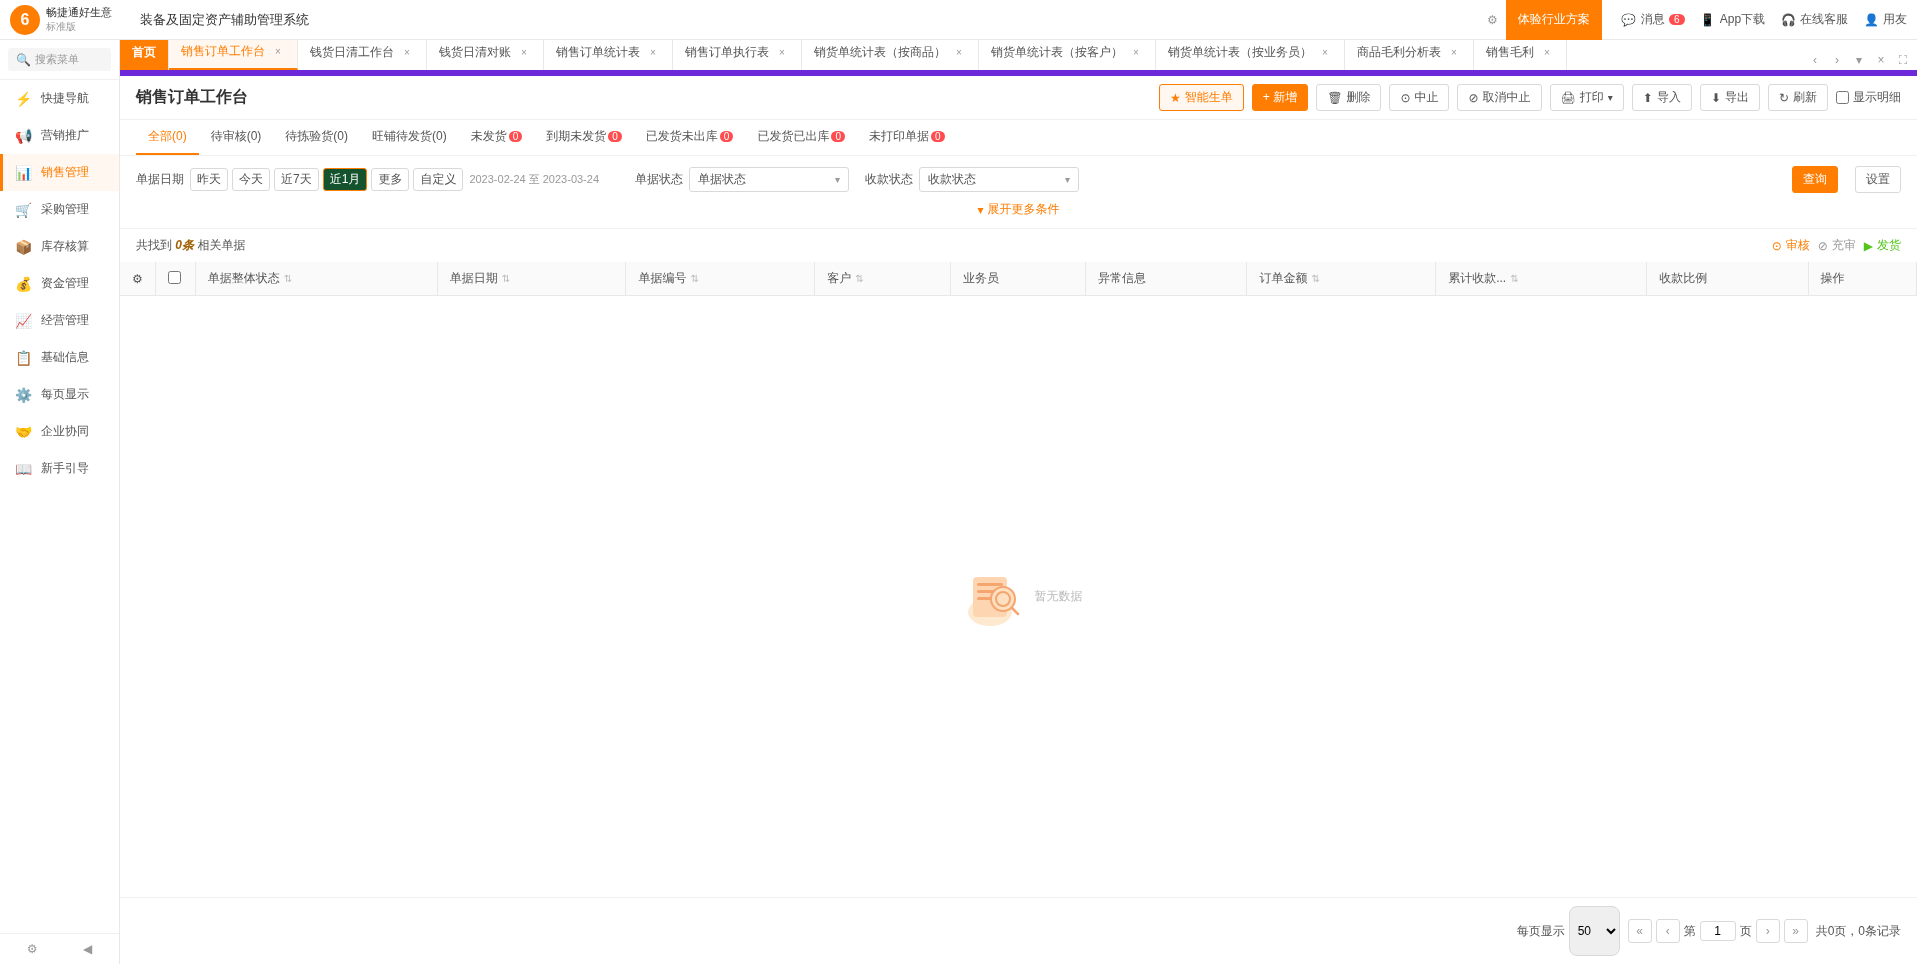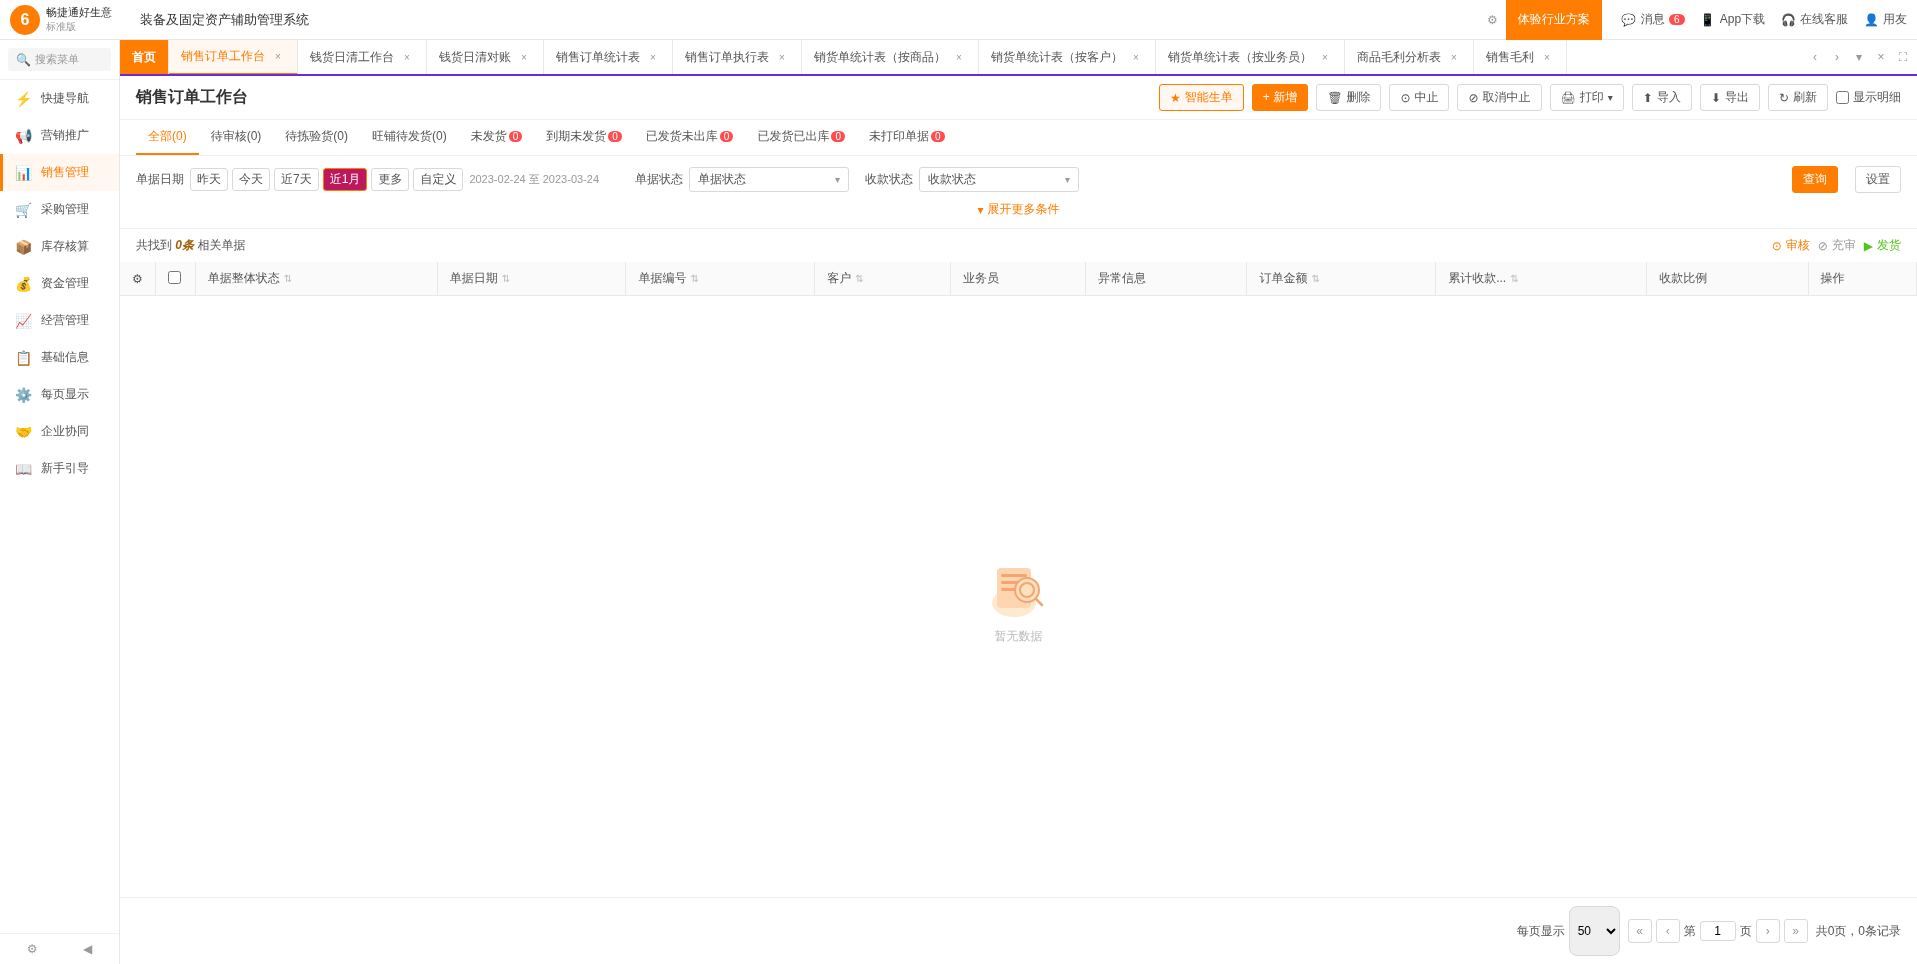--- a/index.html
+++ b/index.html
@@ -120,23 +120,23 @@
       padding: 8px;
       border-top: 1px solid #f0f0f0;
       display: flex;
       gap: 8px;
       justify-content: space-around;
     }
 
     
     .tab-bar {
       background: #fff;
-      border-bottom: 2px solid #6d28d9;
-      display: flex;
-      align-items: center;
+      border-bottom: 6px solid #6d28d9;
+      display: flex;
+      align-items: flex-end;
       height: 36px;
       flex-shrink: 0;
       overflow: hidden;
     }
     .tab-item {
       display: flex;
       align-items: center;
       padding: 0 12px;
       height: 36px;
       cursor: pointer;
@@ -284,21 +284,21 @@
     .date-quick-btn {
       padding: 2px 6px;
       border: 1px solid #d9d9d9;
       border-radius: 3px;
       cursor: pointer;
       font-size: 12px;
       color: #555;
       background: white;
     }
     .date-quick-btn.active {
-      background: #be185d;
+      background: #14532d;
       color: white;
       border-color: #ff7d00;
     }
     .date-display {
       font-size: 11px;
       color: #999;
     }
     .filter-select {
       display: flex;
       align-items: center;
@@ -369,21 +369,21 @@
       white-space: nowrap;
     }
     .data-table th .sort-icon { color: #bbb; font-size: 10px; margin-left: 4px; }
     .th-checkbox { width: 40px; text-align: center; }
     .th-settings { width: 30px; text-align: center; }
 
     
     .empty-state {
       flex: 1;
       display: flex;
-      flex-direction: column;
+      flex-direction: row;
       align-items: center;
       justify-content: center;
       color: #bbb;
       font-size: 12px;
     }
     .empty-icon {
       width: 80px;
       height: 80px;
     }
 

